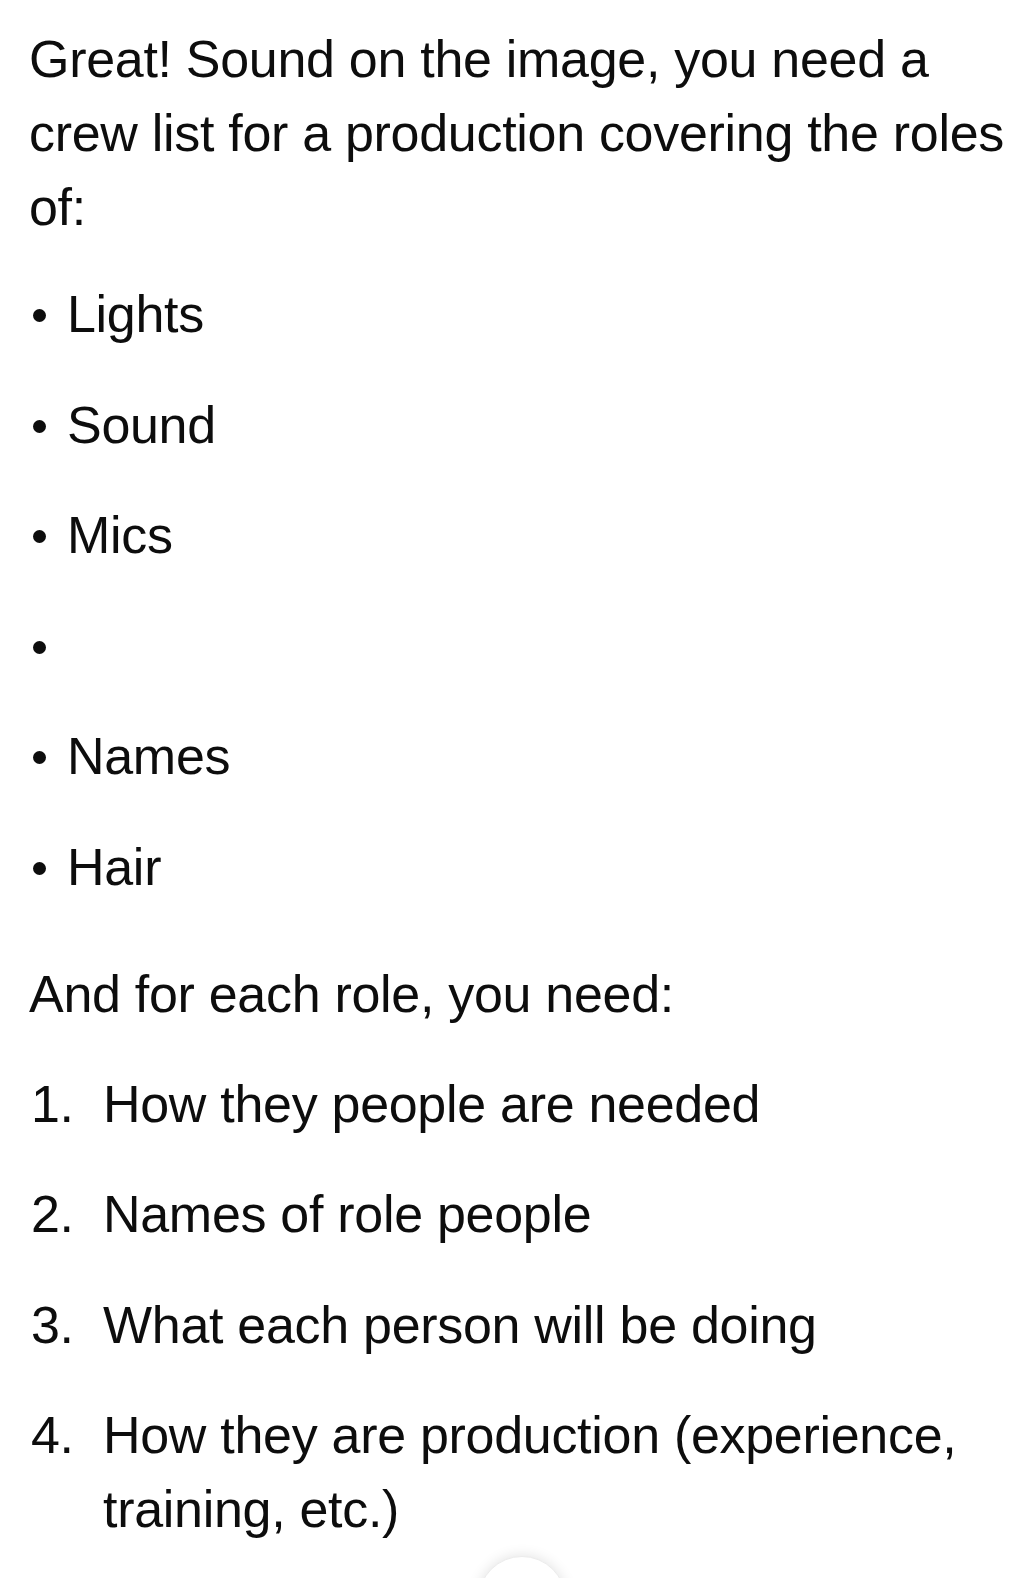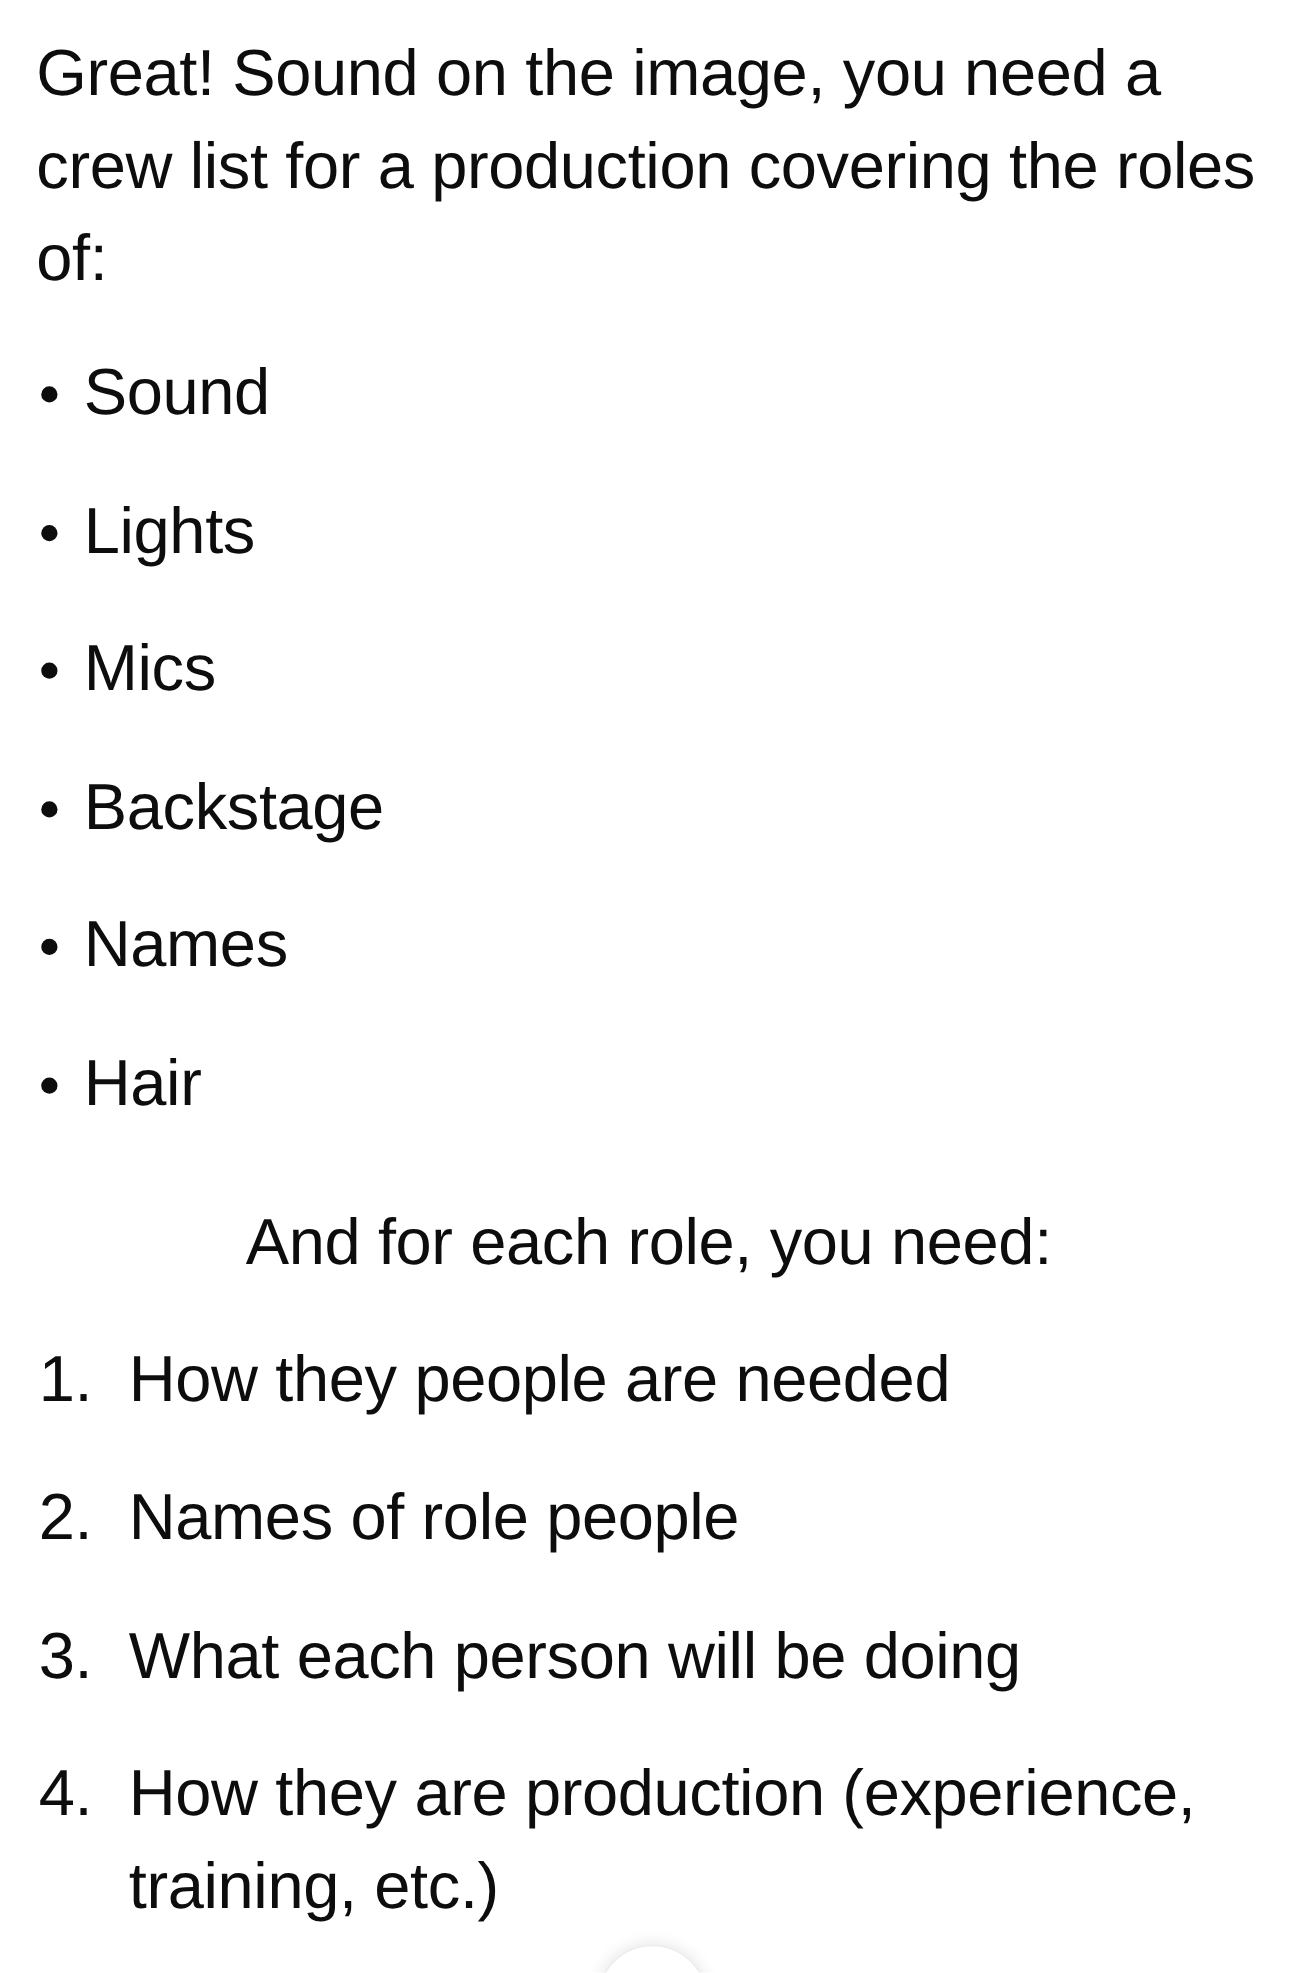--- a/index.html
+++ b/index.html
@@ -47,21 +47,20 @@
       left: 4px;
       top: 32px;
       width: 13px;
       height: 13px;
       border-radius: 50%;
       background: #0d0d0d;
     }
     .followup {
       margin: 0;
       margin-top: 53px;
-      text-align: center;
     }
     .numbered {
       list-style: none;
       margin: 0;
       padding: 0;
       margin-top: 36px;
     }
     .numbered li {
       position: relative;
       padding-left: 74px;
@@ -92,33 +91,32 @@
 <body>
 
 <div class="message">
   <p class="intro">
     <span>Great! Sound on the image, you need a </span><strong>crew list</strong><span> for a production covering the roles of:</span>
   </p>
 
   <ul class="bullets">
     <li>
       <span class="bullet-dot"></span>
-      <span>Sound</span>
+      <span>Lights</span>
     </li>
     <li>
       <span class="bullet-dot"></span>
-      <span>Lights</span>
+      <span>Sound</span>
     </li>
     <li>
       <span class="bullet-dot"></span>
       <span>Mics</span>
     </li>
     <li>
       <span class="bullet-dot"></span>
-      <span>Backstage</span>
     </li>
     <li>
       <span class="bullet-dot"></span>
       <span>Names</span>
     </li>
     <li>
       <span class="bullet-dot"></span>
       <span>Hair</span>
     </li>
   </ul>

